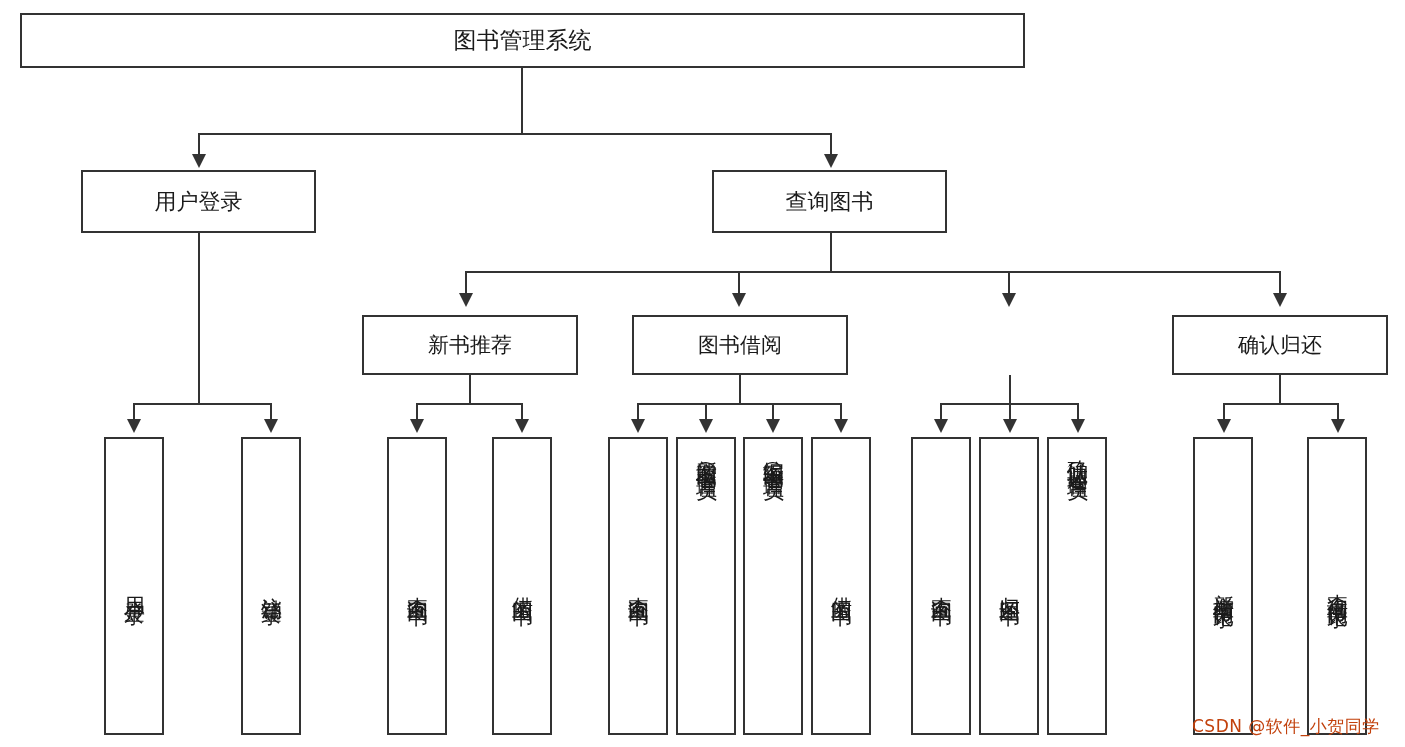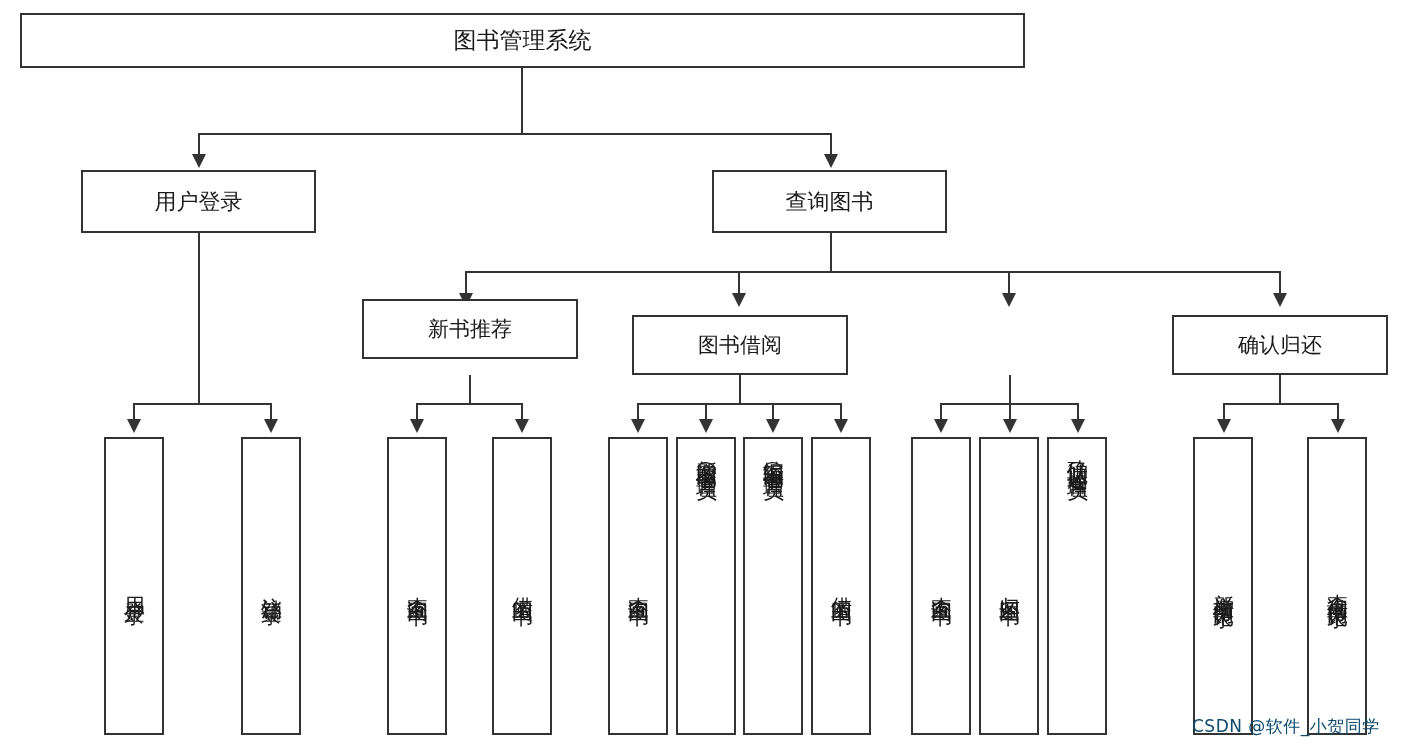--- a/index.html
+++ b/index.html
@@ -72,21 +72,21 @@
     height: 0;
     border-left: 7px solid transparent;
     border-right: 7px solid transparent;
     border-top: 14px solid #333333;
   }
 
   
   .watermark {
     position: absolute;
     font-size: 17px;
-    color: #0c4a6e;
+    color: #c2410c;
     white-space: nowrap;
     letter-spacing: 0.5px;
   }
 </style>
 </head>
 <body>
 
 <div id="canvas">
 
   <div class="node root" style="left:20px; top:13px; width:1005px; height:55px;">图书管理系统</div>
@@ -114,21 +114,21 @@
   <div class="hline" style="left:465px; top:271px; width:816px;"></div>
   <div class="vline" style="left:465px; top:271px; height:24px;"></div>
   <div class="arrow" style="left:459px; top:293px;"></div>
   <div class="vline" style="left:738px; top:271px; height:24px;"></div>
   <div class="arrow" style="left:732px; top:293px;"></div>
   <div class="vline" style="left:1008px; top:271px; height:24px;"></div>
   <div class="arrow" style="left:1002px; top:293px;"></div>
   <div class="vline" style="left:1279px; top:271px; height:24px;"></div>
   <div class="arrow" style="left:1273px; top:293px;"></div>
 
-  <div class="node level3" style="left:362px; top:299px; width:216px; height:60px;">新书推荐</div>
+  <div class="node level3" style="left:362px; top:315px; width:216px; height:60px;">新书推荐</div>
   <div class="node level3" style="left:632px; top:315px; width:216px; height:60px;">图书借阅</div>
   <div class="node level3" style="left:1172px; top:315px; width:216px; height:60px;">确认归还</div>
 
   <div class="vline" style="left:469px; top:375px; height:28px;"></div>
   <div class="hline" style="left:416px; top:403px; width:107px;"></div>
   <div class="vline" style="left:416px; top:403px; height:18px;"></div>
   <div class="arrow" style="left:410px; top:419px;"></div>
   <div class="vline" style="left:521px; top:403px; height:18px;"></div>
   <div class="arrow" style="left:515px; top:419px;"></div>
 

